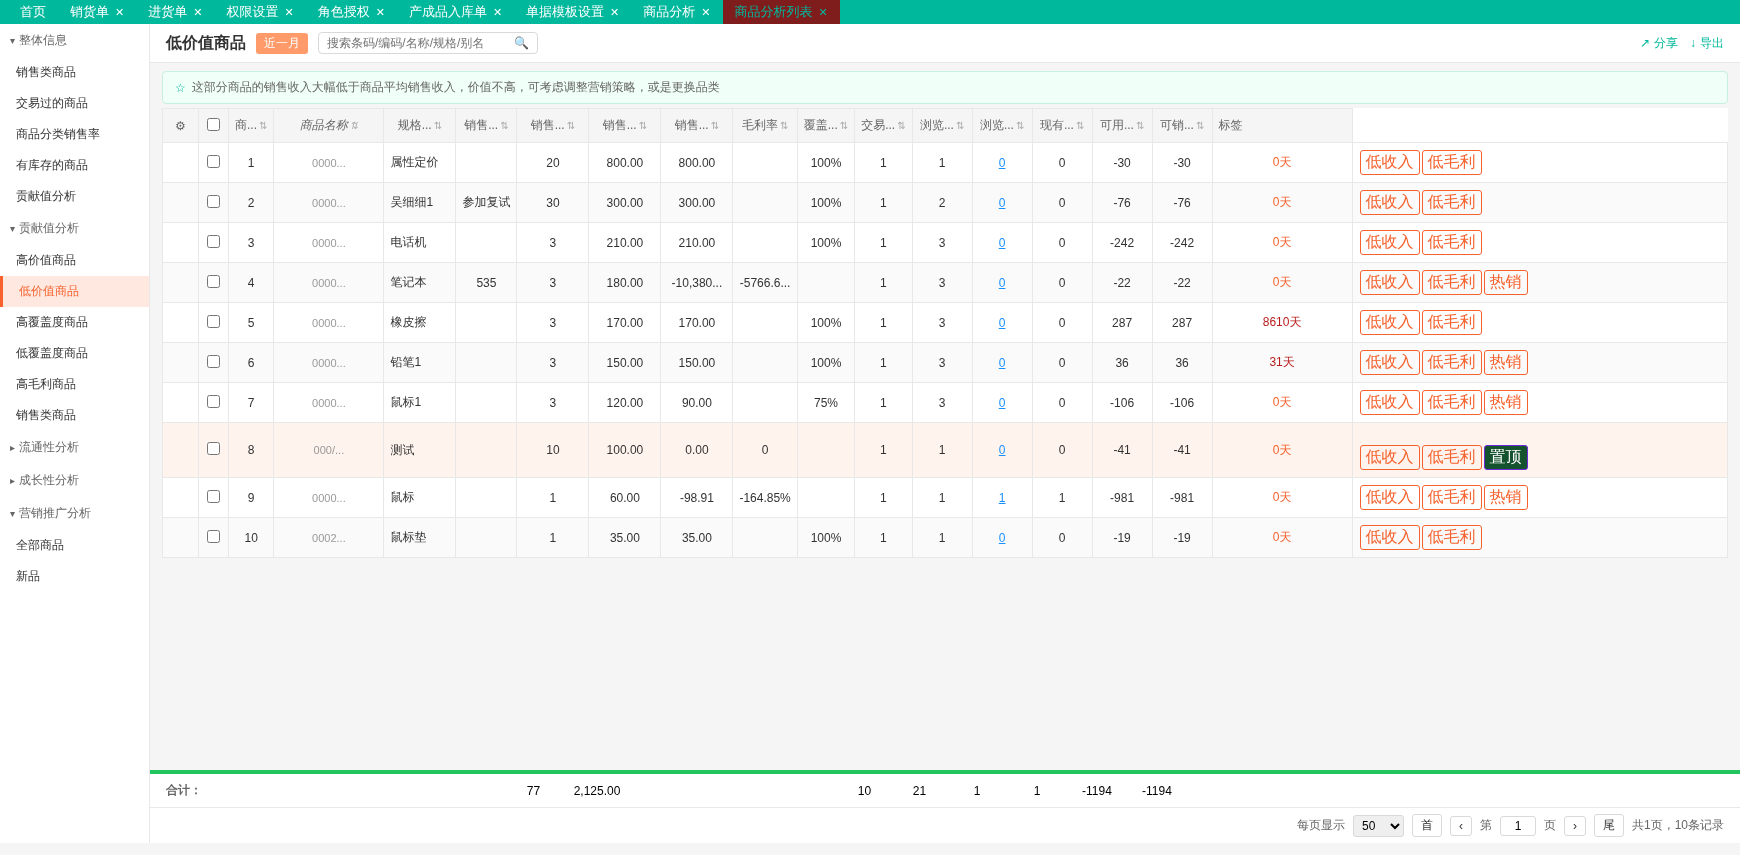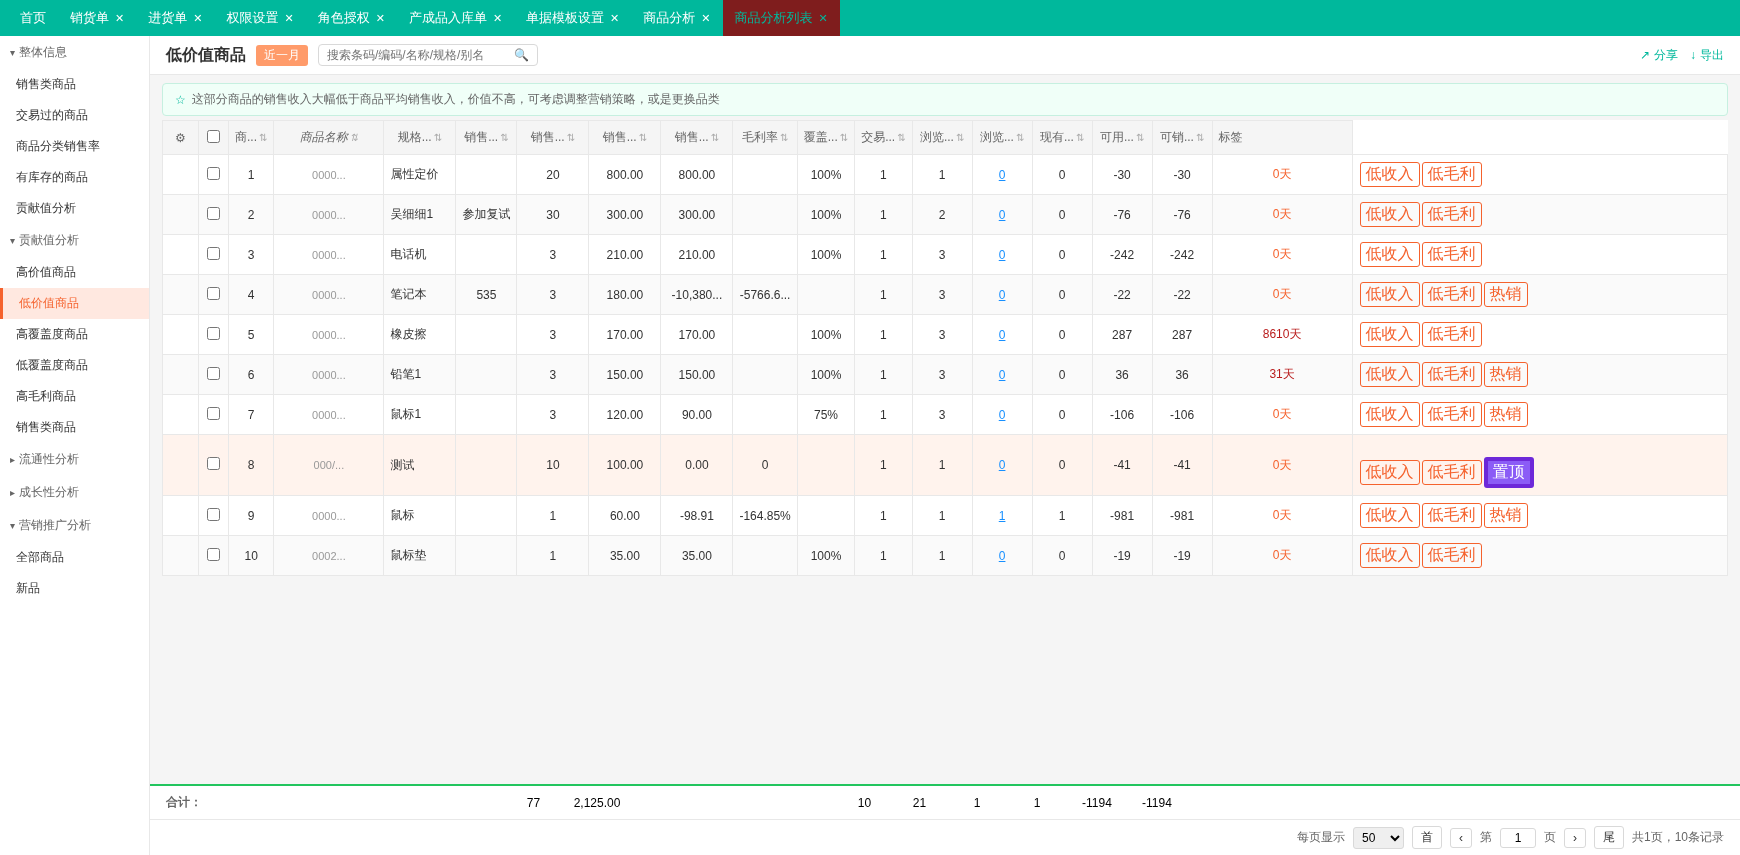--- a/index.html
+++ b/index.html
@@ -1,21 +1,21 @@
 <!DOCTYPE html>
 <html><head>
   <meta charset="utf-8">
   <style>
     * { box-sizing: border-box; margin: 0; padding: 0; font-family: 'Microsoft YaHei', Arial, sans-serif; font-size: 12px; }
     body { background: #f5f5f5; overflow: hidden; }
     
     
     .top-nav {
       background: #00b89c;
-      height: 36px;
+      height: 24px;
       display: flex;
       align-items: center;
       padding: 0 8px;
       gap: 0;
     }
     .nav-item {
       color: #fff;
       padding: 0 12px;
       height: 36px;
       display: flex;
@@ -178,29 +178,29 @@
     .th-sort { display: flex; align-items: center; justify-content: center; gap: 2px; cursor: pointer; }
     .sort-icon { color: #aaa; font-size: 10px; }
     .tag {
       display: inline-block;
       padding: 1px 5px;
       border-radius: 3px;
       margin: 1px;
       font-size: 16px;
     }
     .tag-orange { color: #f5622d; border: 1px solid #f5622d; }
-    .tag-orange-fill { background: #8b5cf6; color: #fff; border: 4px solid #6d28d9; margin-top: 16px; }
+    .tag-orange-fill { background: #14532d; color: #fff; border: 1px solid #6d28d9; margin-top: 16px; }
     .link-style { color: #1890ff; text-decoration: underline; cursor: pointer; }
     .zero-days { color: #f5622d; }
     .days-normal { color: #b91c1c; }
     
     
     .table-footer {
       background: #fff;
-      border-top: 2px solid #22c55e;
+      border-top: 4px solid #22c55e;
       padding: 8px 16px;
       display: flex;
       align-items: center;
     }
     .footer-label { color: #666; font-weight: bold; margin-right: 20px; }
 
     
     .pagination-bar {
       background: #fff;
       border-top: 1px solid #e8e8e8;

